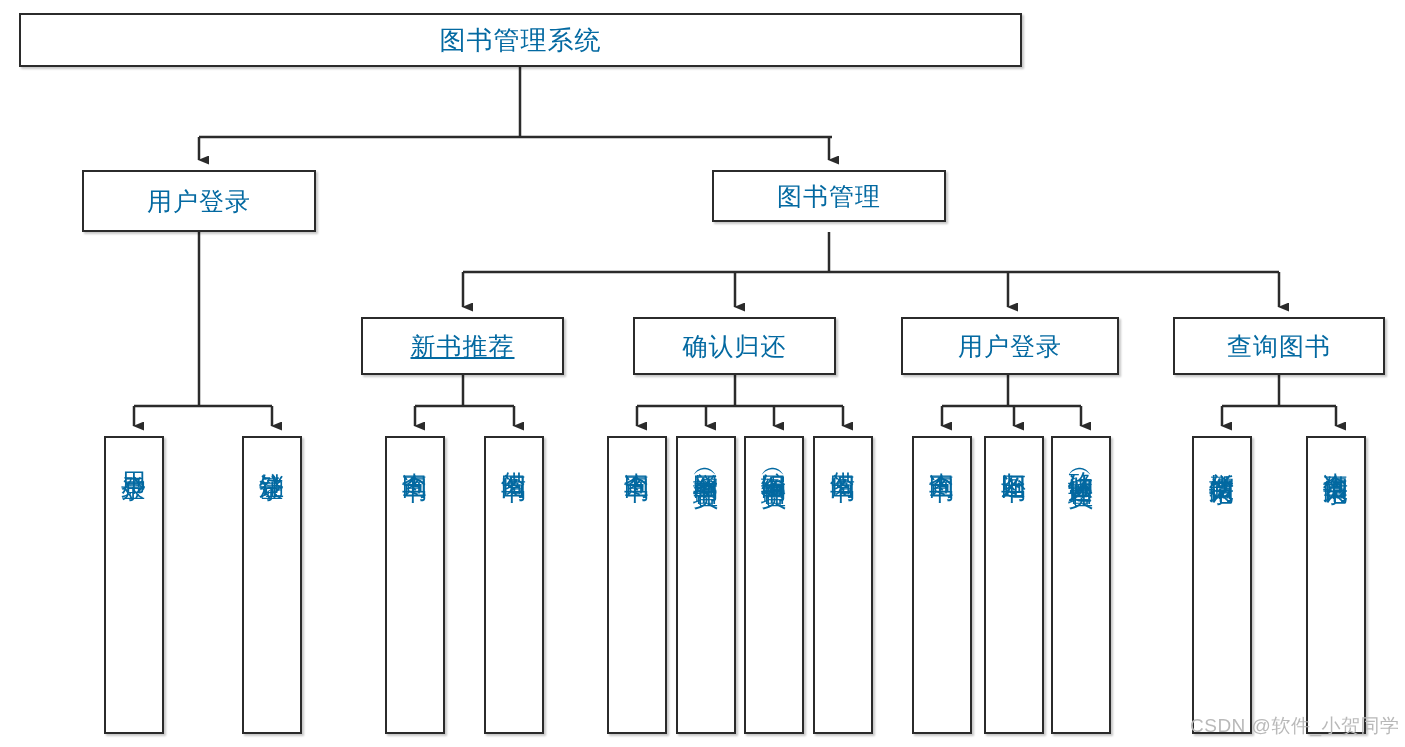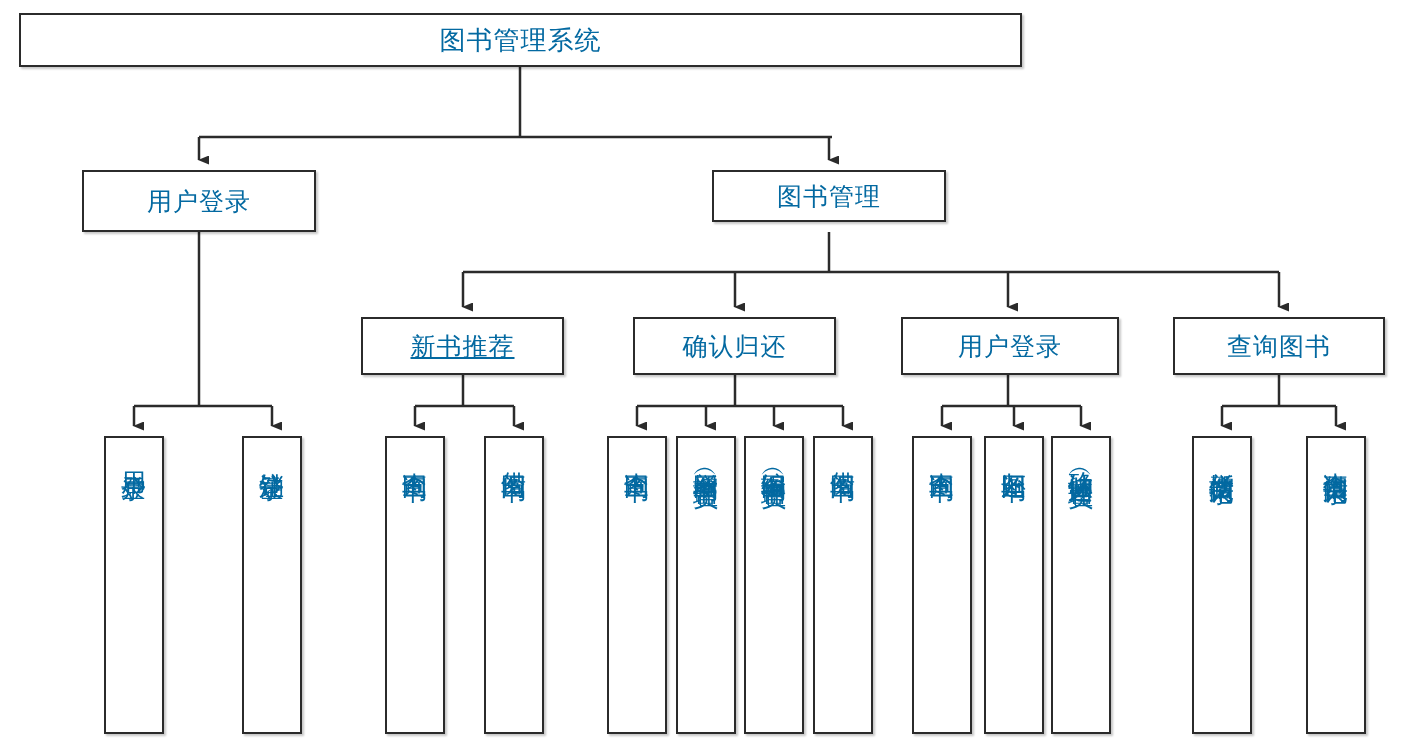--- a/index.html
+++ b/index.html
@@ -178,14 +178,15 @@
   <div class="node vert" style="left: 1051px; top: 436px; width: 60px; height: 298px;">
     <span class="vtext">确认归还（管理员）</span>
   </div>
   <div class="node vert" style="left: 1192px; top: 436px; width: 60px; height: 298px;">
     <span class="vtext">新增借阅记录</span>
   </div>
   <div class="node vert" style="left: 1306px; top: 436px; width: 60px; height: 298px;">
     <span class="vtext">查询借阅记录</span>
   </div>
 
+  <div class="watermark">CSDN @软件_小贺同学</div>
 
 </div>
 
 </body></html>

